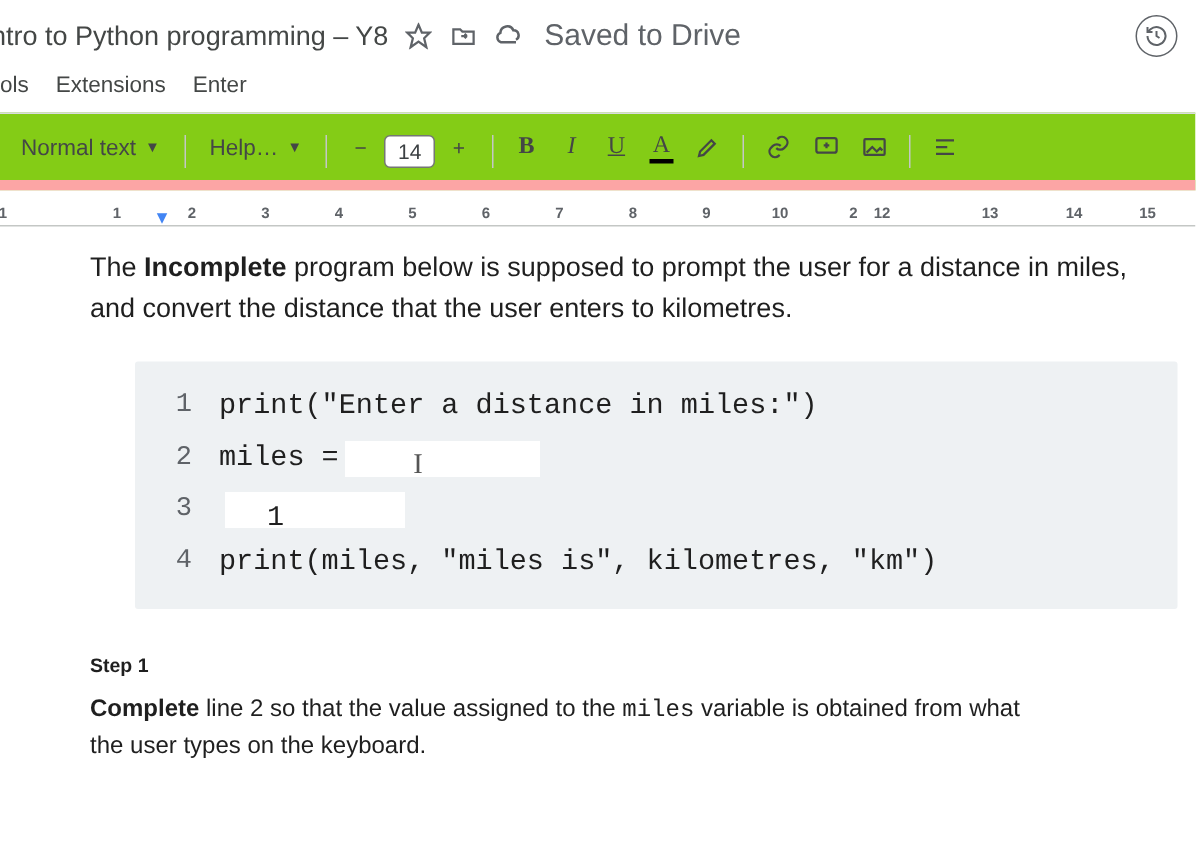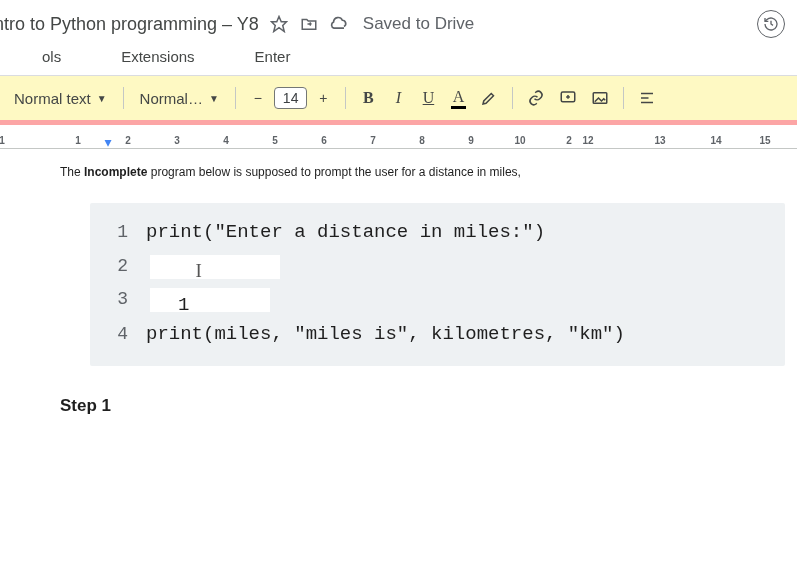--- a/index.html
+++ b/index.html
@@ -24,48 +24,48 @@
   }
   .star-icon, .folder-icon, .cloud-icon, .history-icon {
     display: inline-flex;
     align-items: center;
     justify-content: center;
     width: 20px;
     height: 20px;
     color: #5f6368;
   }
   .saved-text {
-    font-size: 17px;
+    font-size: 20px;
     color: #5f6368;
     margin-left: 4px;
   }
   .spacer { flex: 1; }
   .history-icon {
     width: 28px;
     height: 28px;
     border: 1.5px solid #5f6368;
     border-radius: 50%;
     margin-right: 12px;
   }
   .menubar {
     display: flex;
     gap: 18px;
     padding: 4px 0 10px 0;
     font-size: 15px;
     color: #444746;
   }
-  .menubar span { cursor: pointer; margin-left: 42px; }
+  .menubar span { cursor: pointer; }
   .toolbar {
     display: flex;
-    align-items: center;
+    align-items: flex-end;
     padding: 8px 6px;
     gap: 2px;
     border-top: 1px solid #dadce0;
-    border-bottom: 5px solid #fca5a5;
-    background: #fef9c3;
+    border-bottom: 7px solid #fca5a5;
+    background: #84cc16;
   }
   .tb-btn {
     display: inline-flex;
     align-items: center;
     justify-content: center;
     min-width: 28px;
     height: 28px;
     padding: 0 6px;
     color: #444746;
     font-size: 14px;
@@ -116,21 +116,21 @@
     color: #4285f4;
     font-size: 14px;
     transform: translateX(-50%);
   }
   .doc-body {
     padding: 14px 2px 0 60px;
     font-family: Arial, sans-serif;
     color: #1f1f1f;
   }
   .intro-text {
-    font-size: 12px;
+    font-size: 18px;
     line-height: 1.5;
     margin-bottom: 22px;
   }
   .intro-text b { font-weight: 700; }
   .code-block {
     background: #eef1f3;
     padding: 12px 16px 14px 8px;
     font-family: "Courier New", monospace;
     font-size: 19px;
     line-height: 1.85;
@@ -154,21 +154,21 @@
     margin-left: 4px;
   }
   .code-input-box.wide { min-width: 120px; padding-left: 28px; }
   .cursor-I {
     font-family: serif;
     color: #555;
     position: relative;
     top: -2px;
   }
   .step-heading {
-    font-size: 17px;
+    font-size: 13px;
     font-weight: 700;
     margin-bottom: 10px;
   }
   .step-text {
     font-size: 16px;
     line-height: 1.55;
   }
   .step-text b { font-weight: 700; }
   .mono { font-family: "Courier New", monospace; }
 </style>
@@ -210,21 +210,21 @@
   <span>Enter</span>
 </div>
 
 <div class="toolbar">
   <span class="tb-btn tb-text">
     <span>Normal text</span>
     <span class="dropdown-arrow">▼</span>
   </span>
   <span class="tb-sep"></span>
   <span class="tb-btn tb-text">
-    <span>Normal…</span>
+    <span>Help…</span>
     <span class="dropdown-arrow">▼</span>
   </span>
   <span class="tb-sep"></span>
   <span class="tb-btn">−</span>
   <span class="font-size-box">14</span>
   <span class="tb-btn">+</span>
   <span class="tb-sep"></span>
   <span class="tb-btn bold">B</span>
   <span class="tb-btn italic">I</span>
   <span class="tb-btn underline-u">U</span>
@@ -281,35 +281,41 @@
   <span class="ruler-major" style="left:569px">2</span>
   <span class="ruler-major" style="left:588px">12</span>
   <span class="ruler-major" style="left:660px">13</span>
   <span class="ruler-major" style="left:716px">14</span>
   <span class="ruler-major" style="left:765px">15</span>
 </div>
 
 <div class="doc-body">
   <p class="intro-text">
     <span>The </span><b>Incomplete</b><span> program below is supposed to prompt the user for a distance in miles,</span><br>
+    <span>and convert the distance that the user enters to kilometres.</span>
   </p>
 
   <div class="code-block">
     <div class="code-line">
       <span class="line-num">1</span>
       <span>print("Enter a distance in miles:")</span>
     </div>
     <div class="code-line">
       <span class="line-num">2</span>
+      <span>miles = </span>
       <span class="code-input-box">&nbsp;&nbsp;&nbsp;&nbsp;<span class="cursor-I">I</span></span>
     </div>
     <div class="code-line">
       <span class="line-num">3</span>
       <span class="code-input-box wide">1</span>
     </div>
     <div class="code-line">
       <span class="line-num">4</span>
       <span>print(miles, "miles is", kilometres, "km")</span>
     </div>
   </div>
 
   <p class="step-heading">Step 1</p>
+  <p class="step-text">
+    <b>Complete</b><span> line 2 so that the value assigned to the </span><span class="mono">miles</span><span> variable is obtained from what</span><br>
+    <span>the user types on the keyboard.</span>
+  </p>
 </div>
 
 </body></html>

